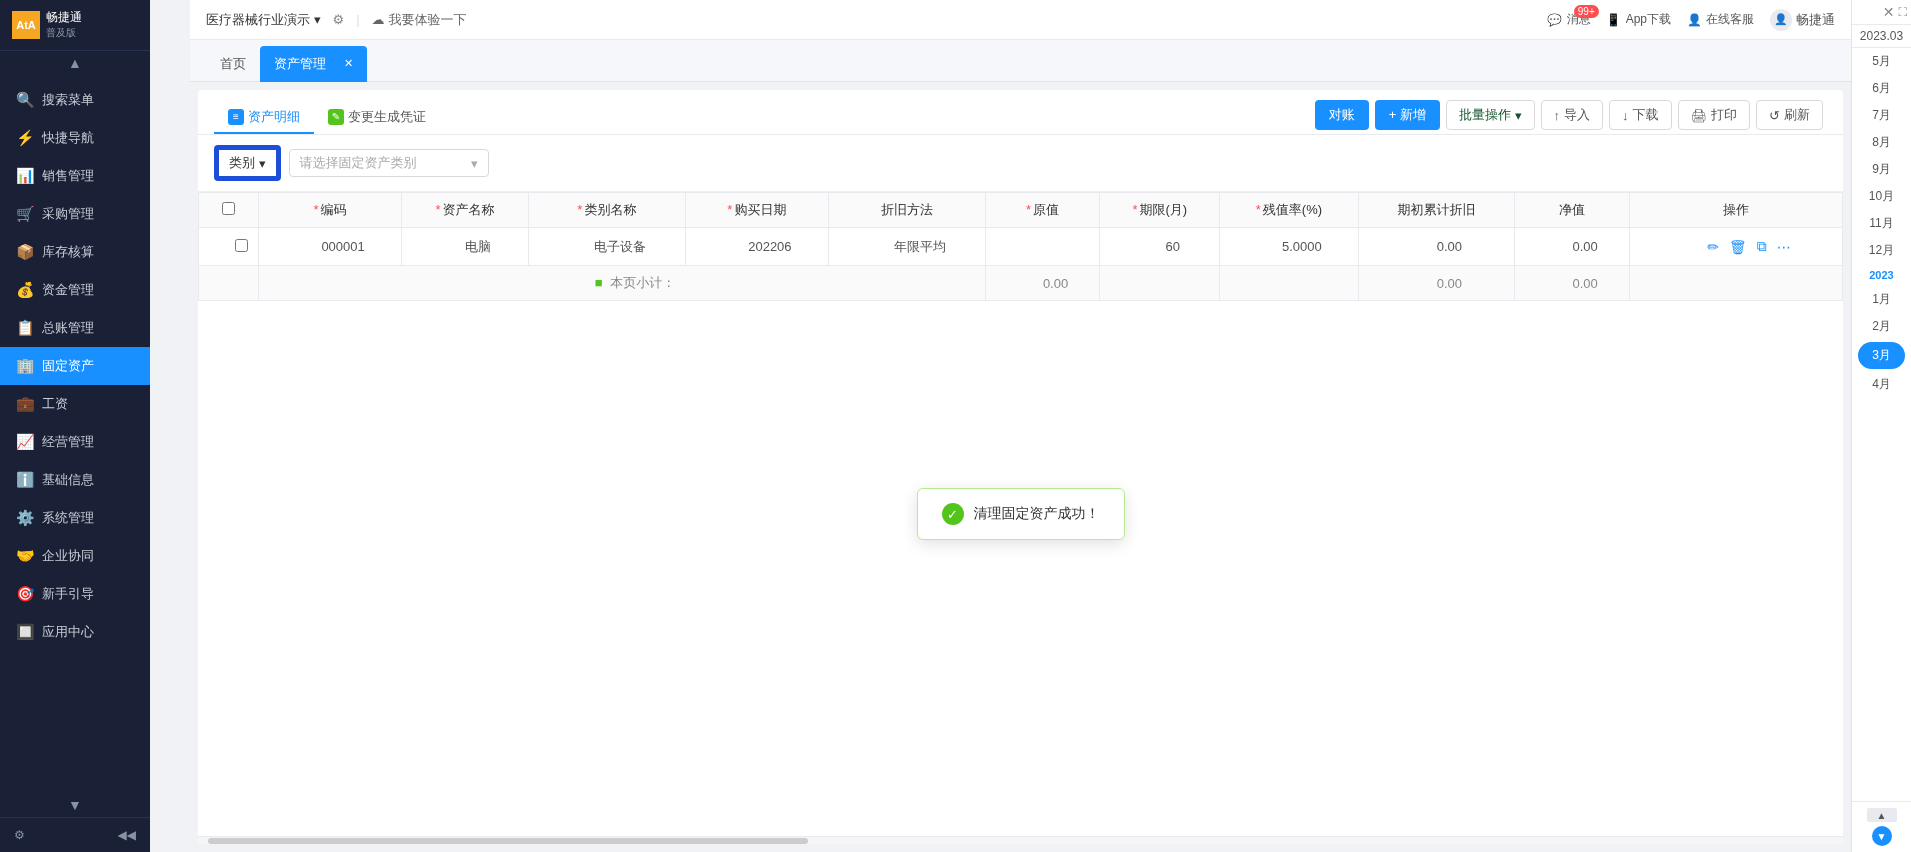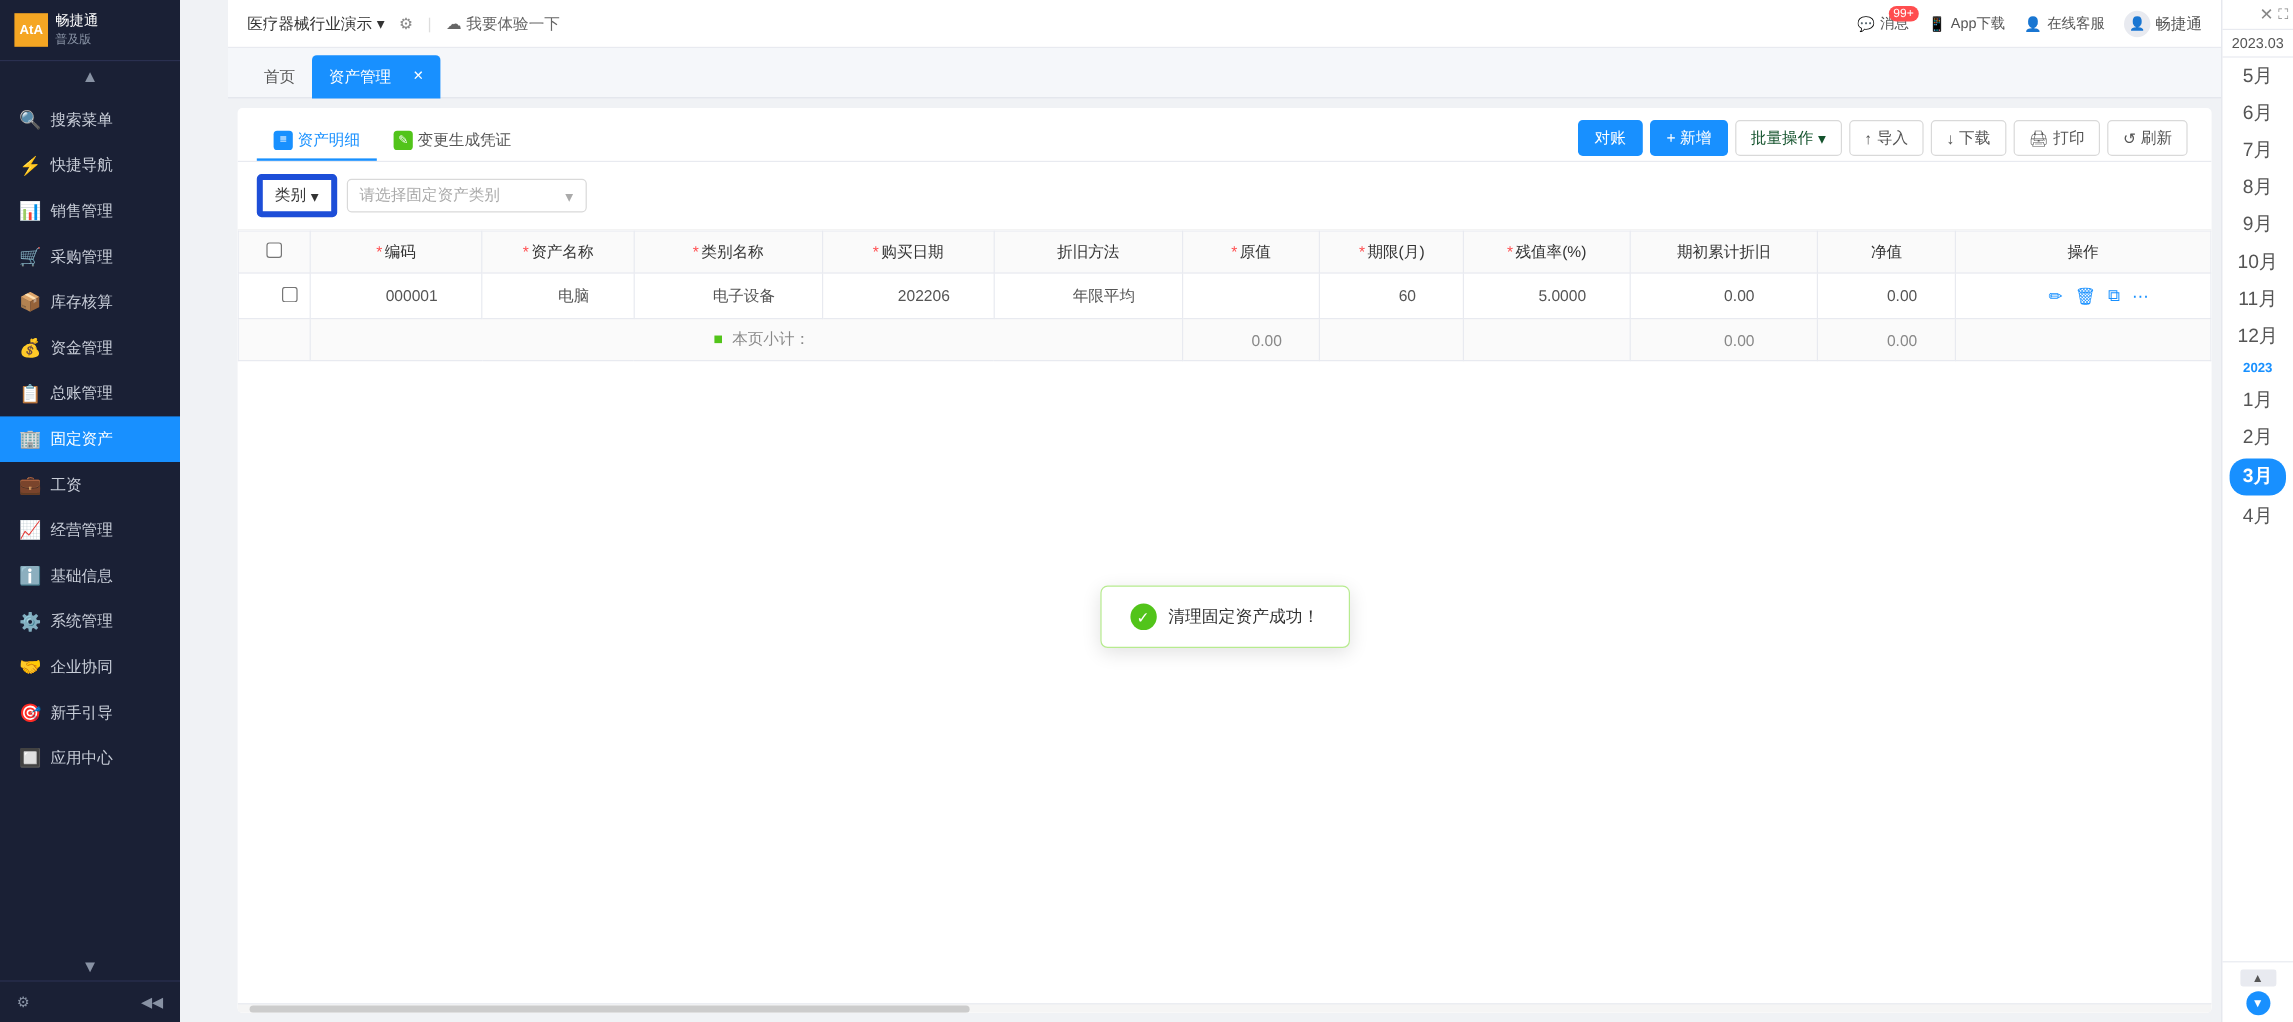--- a/index.html
+++ b/index.html
@@ -286,30 +286,29 @@
     .page-size-select {
       border: 1px solid #d9d9d9;
       border-radius: 4px;
       padding: 2px 6px;
       font-size: 13px;
       cursor: pointer;
     }
     .timeline-item {
       text-align: center;
       padding: 5px 4px;
-      font-size: 16px;
+      font-size: 12px;
       color: #555;
       cursor: pointer;
     }
     .timeline-item.active {
       background: #1890ff;
       color: #fff;
       border-radius: 14px;
       margin: 2px 6px;
-      font-weight: bold;
     }
     .timeline-item.year-label {
       color: #1890ff; font-weight: bold; font-size: 11px;
     }
 
     
     .row-actions { display: flex; gap: 6px; justify-content: center; }
     .row-action-btn {
       background: none; border: none;
       color: #1890ff; cursor: pointer; font-size: 14px;

